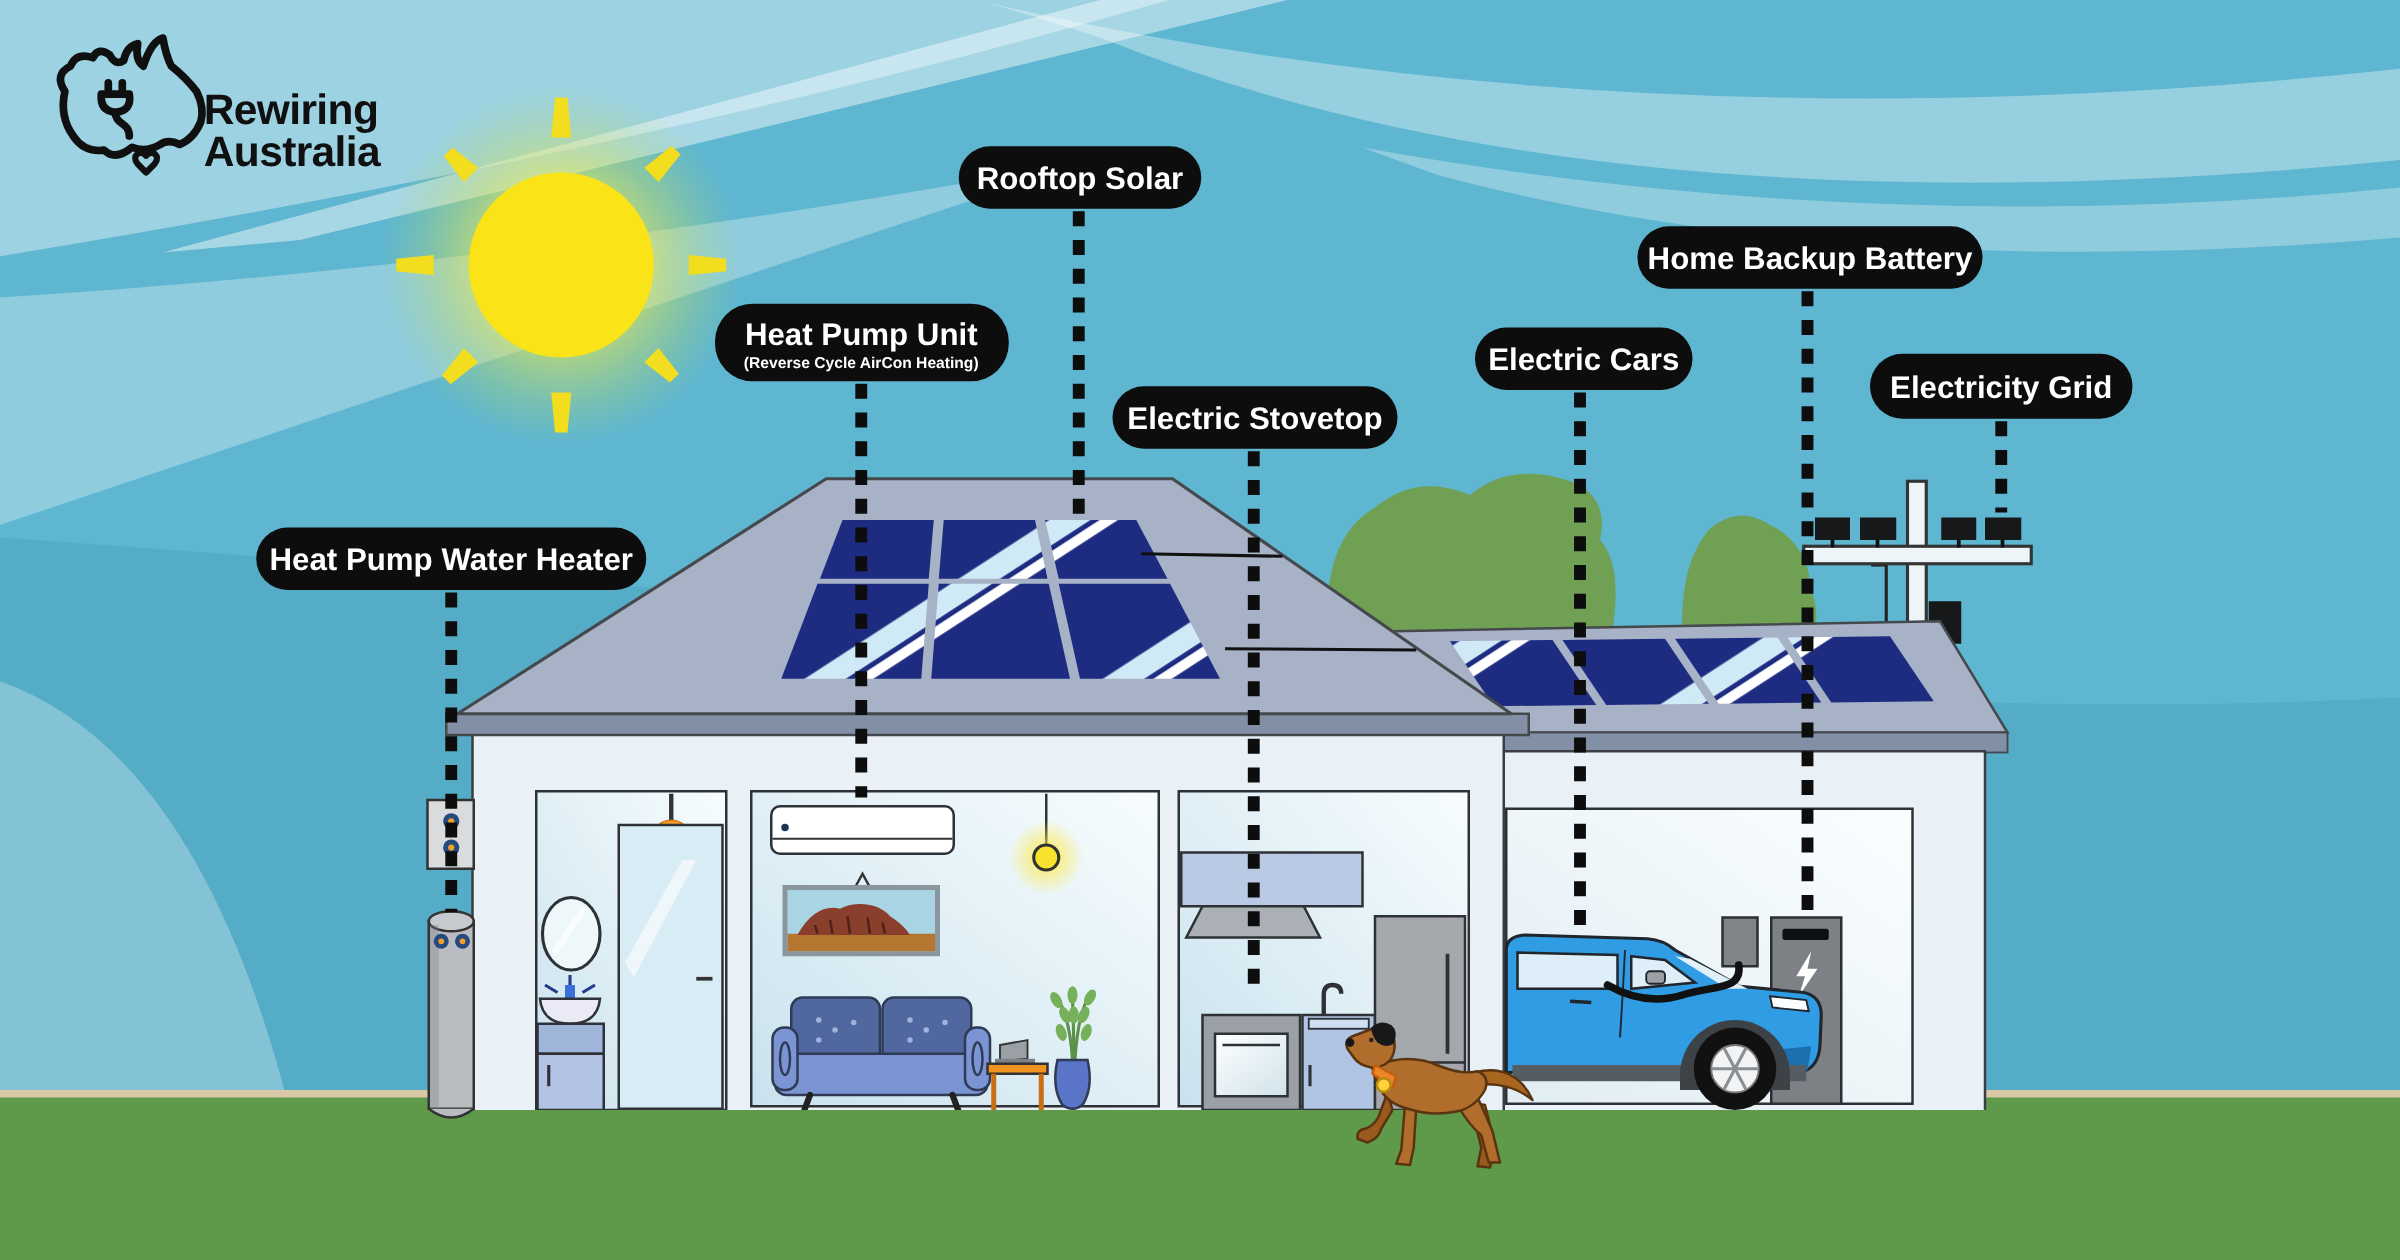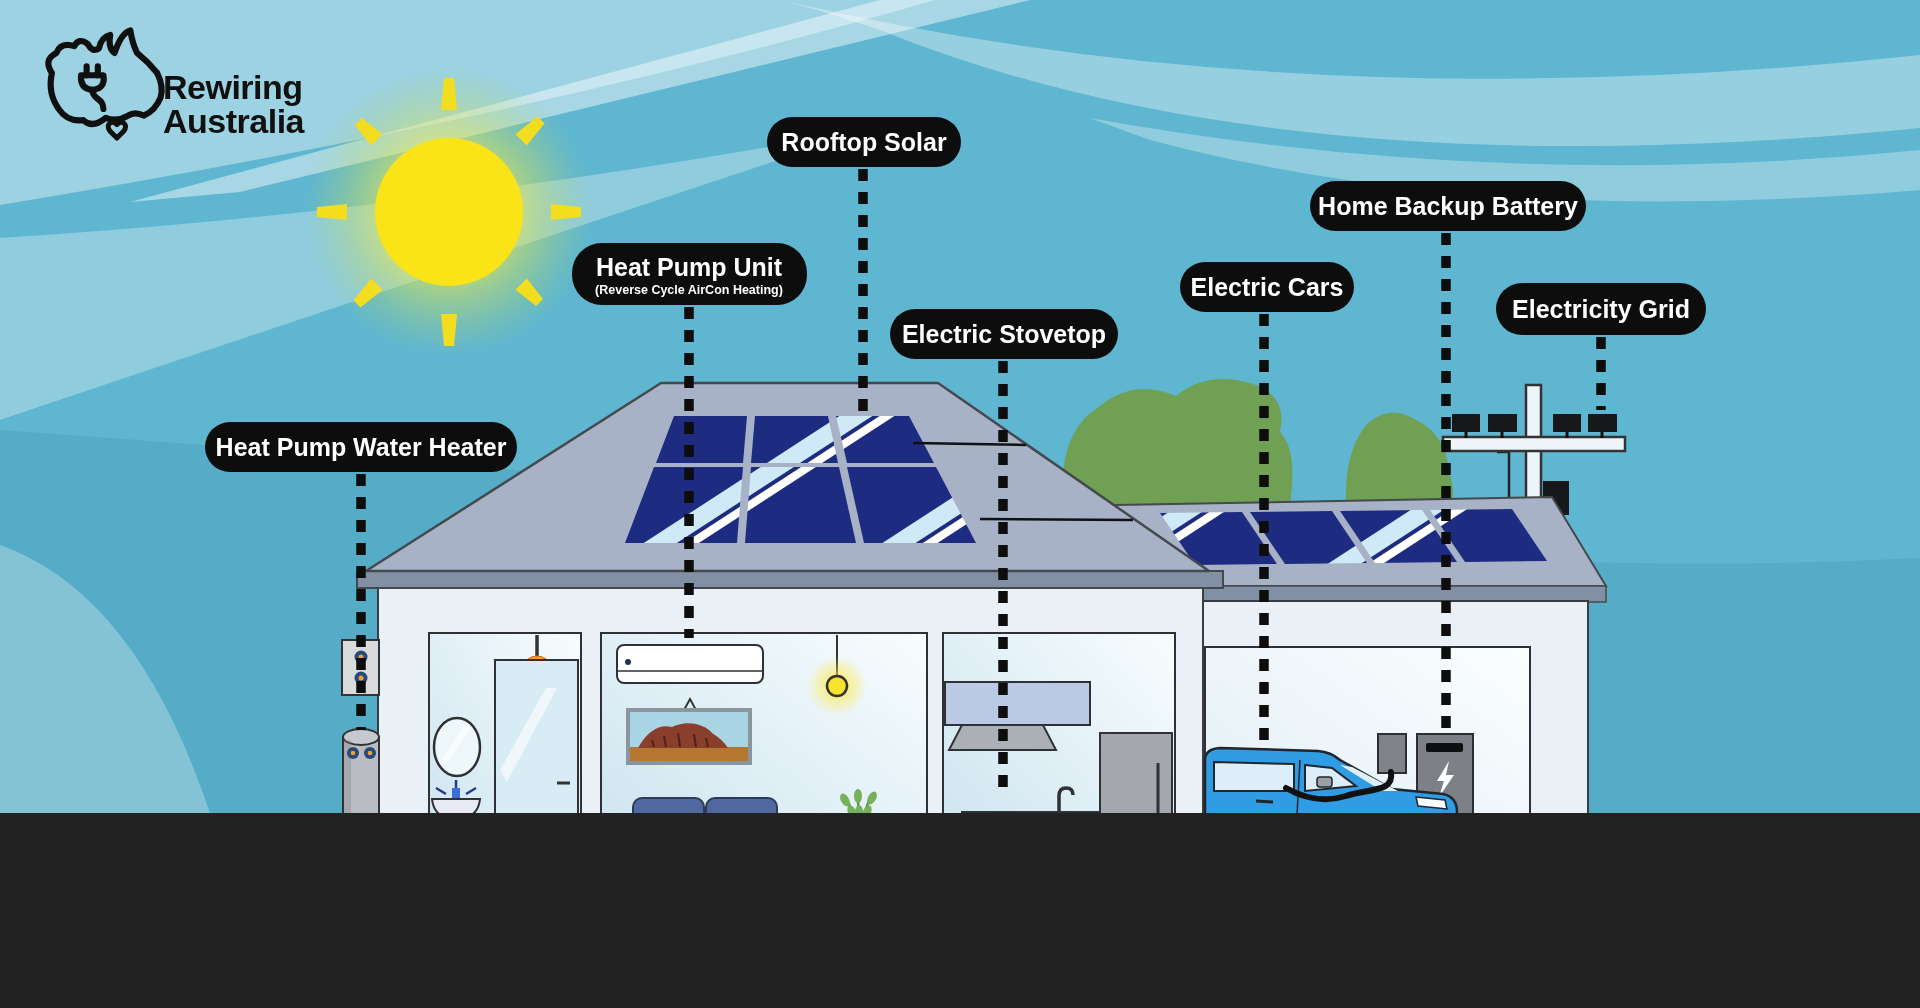--- a/index.html
+++ b/index.html
@@ -1,16 +1,16 @@
 <!DOCTYPE html>
 <html><head>
 <meta charset="utf-8">
 <style>
   html,body{margin:0;padding:0;background:#222;}
-  .stage{position:relative;width:1920px;height:813px;overflow:hidden;background:#4d7c0f;
+  .stage{position:relative;width:1920px;height:1008px;overflow:hidden;background:#4d7c0f;
          font-family:"Liberation Sans", sans-serif;}
   svg{position:absolute;left:0;top:0;}
   .pill-text{font-family:"Liberation Sans",sans-serif;font-weight:bold;fill:#ffffff;}
   .logo-text{font-family:"Liberation Sans",sans-serif;font-weight:bold;fill:#101010;letter-spacing:-0.5px;}
 </style>
 </head>
 <body>
 
 <div class="stage">
 <svg width="1920" height="1008" viewBox="0 0 1920 1008">

